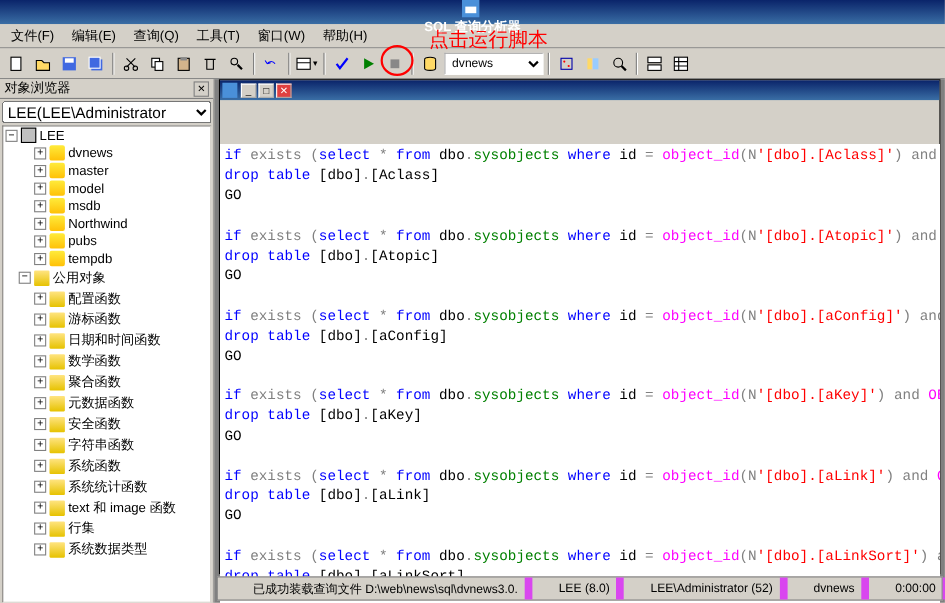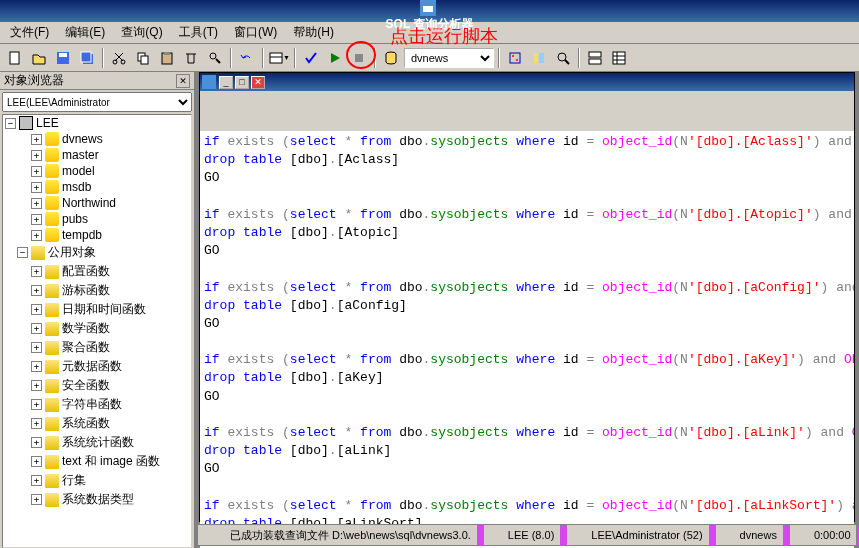--- a/index.html
+++ b/index.html
@@ -13,21 +13,21 @@
 .tb-btn { width: 22px; height: 22px; border: 1px solid transparent; display: flex; align-items: center; justify-content: center; cursor: pointer; position: relative; }
 .tb-sep { width: 2px; height: 20px; border-left: 1px solid #808080; border-right: 1px solid #fff; margin: 0 2px; }
 .tb-combo { height: 20px; font-size: 11px; border: 1px inset #fff; background: #fff; padding: 0 2px; }
 .run-circle { position: absolute; left: 346px; top: 41px; width: 30px; height: 28px; border: 2px solid #ff0000; border-radius: 50%; pointer-events: none; z-index: 10; }
 .run-label { position: absolute; left: 390px; top: 24px; color: #ff0000; font-size: 18px; z-index: 10; }
 .main-area { display: flex; height: calc(548px - 22px - 22px - 28px); }
 .object-browser { width: 195px; background: #d4d0c8; border-right: 1px solid #808080; display: flex; flex-direction: column; }
 .ob-title { background: #d4d0c8; padding: 2px 4px; font-size: 12px; border-bottom: 1px solid #808080; display: flex; align-items: center; height: 18px; }
 .ob-close { margin-left: auto; width: 14px; height: 14px; border: 1px solid #808080; display: flex; align-items: center; justify-content: center; font-size: 9px; cursor: pointer; }
 .ob-combo-row { padding: 2px; }
-.ob-combo { width: 100%; height: 20px; font-size: 10px; }
+.ob-combo { width: 100%; height: 20px; font-size: 14px; }
 .tree { flex: 1; background: #fff; border: 1px inset #d4d0c8; overflow: auto; margin: 0 2px; font-family: Tahoma, sans-serif; font-size: 12px; }
 .tree-node { display: flex; align-items: center; padding: 1px 2px; white-space: nowrap; cursor: default; }
 .expander { width: 11px; height: 11px; border: 1px solid #808080; display: inline-flex; align-items: center; justify-content: center; font-size: 9px; margin-right: 3px; background: #fff; line-height: 1; font-family: monospace; }
 .tree-icon { width: 14px; height: 14px; margin-right: 3px; display: inline-block; }
 .icon-server { background: #c0c0c0; border: 1px solid #000; }
 .icon-db { background: linear-gradient(#ffeb3b, #ffc107); border-radius: 2px; }
 .icon-folder { background: linear-gradient(#ffe480, #e6c200); border-radius: 1px; }
 .ob-tabs { display: flex; height: 22px; background: #d4d0c8; padding: 0 2px; border-top: 1px solid #808080; }
 .ob-tab { padding: 2px 10px; border: 1px solid #808080; border-top: none; background: #d4d0c8; font-size: 11px; margin-right: 2px; cursor: pointer; }
 .ob-tab.active { background: #fff; }

